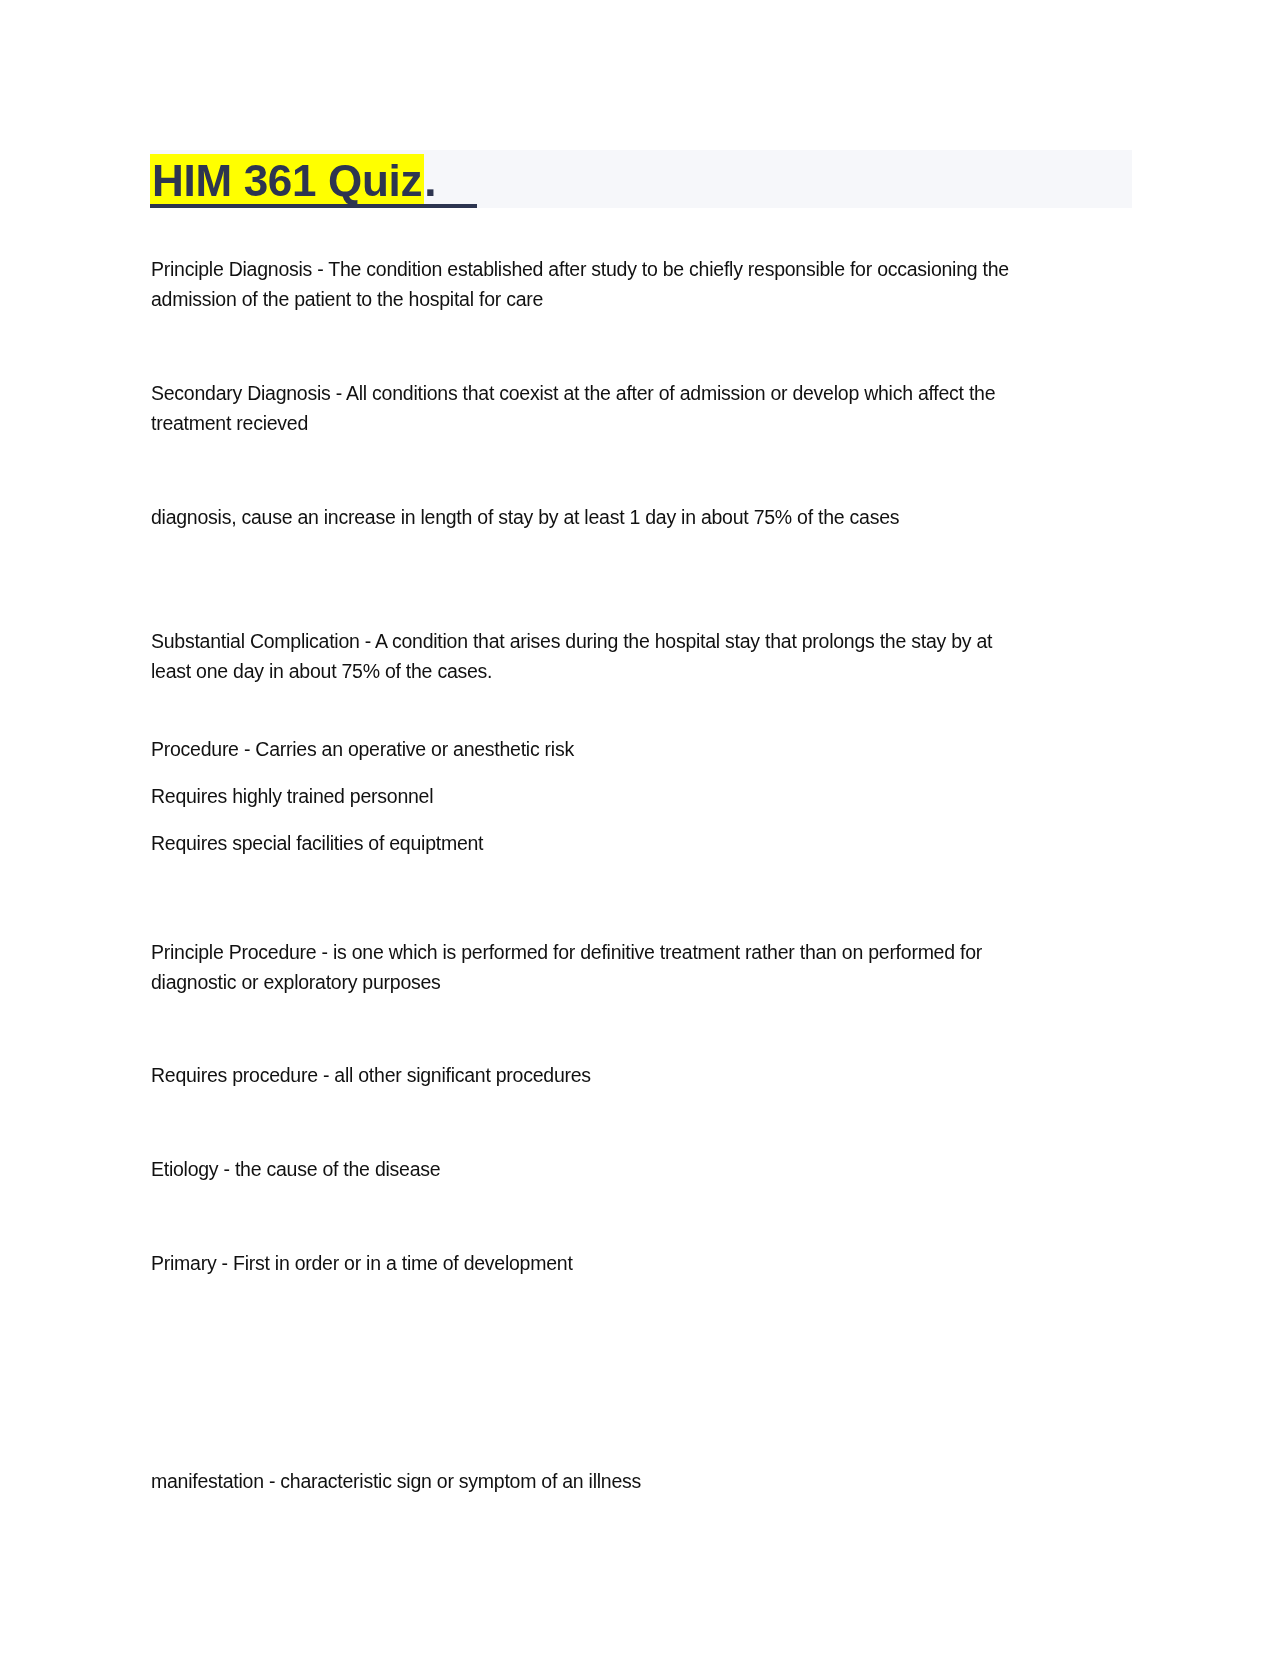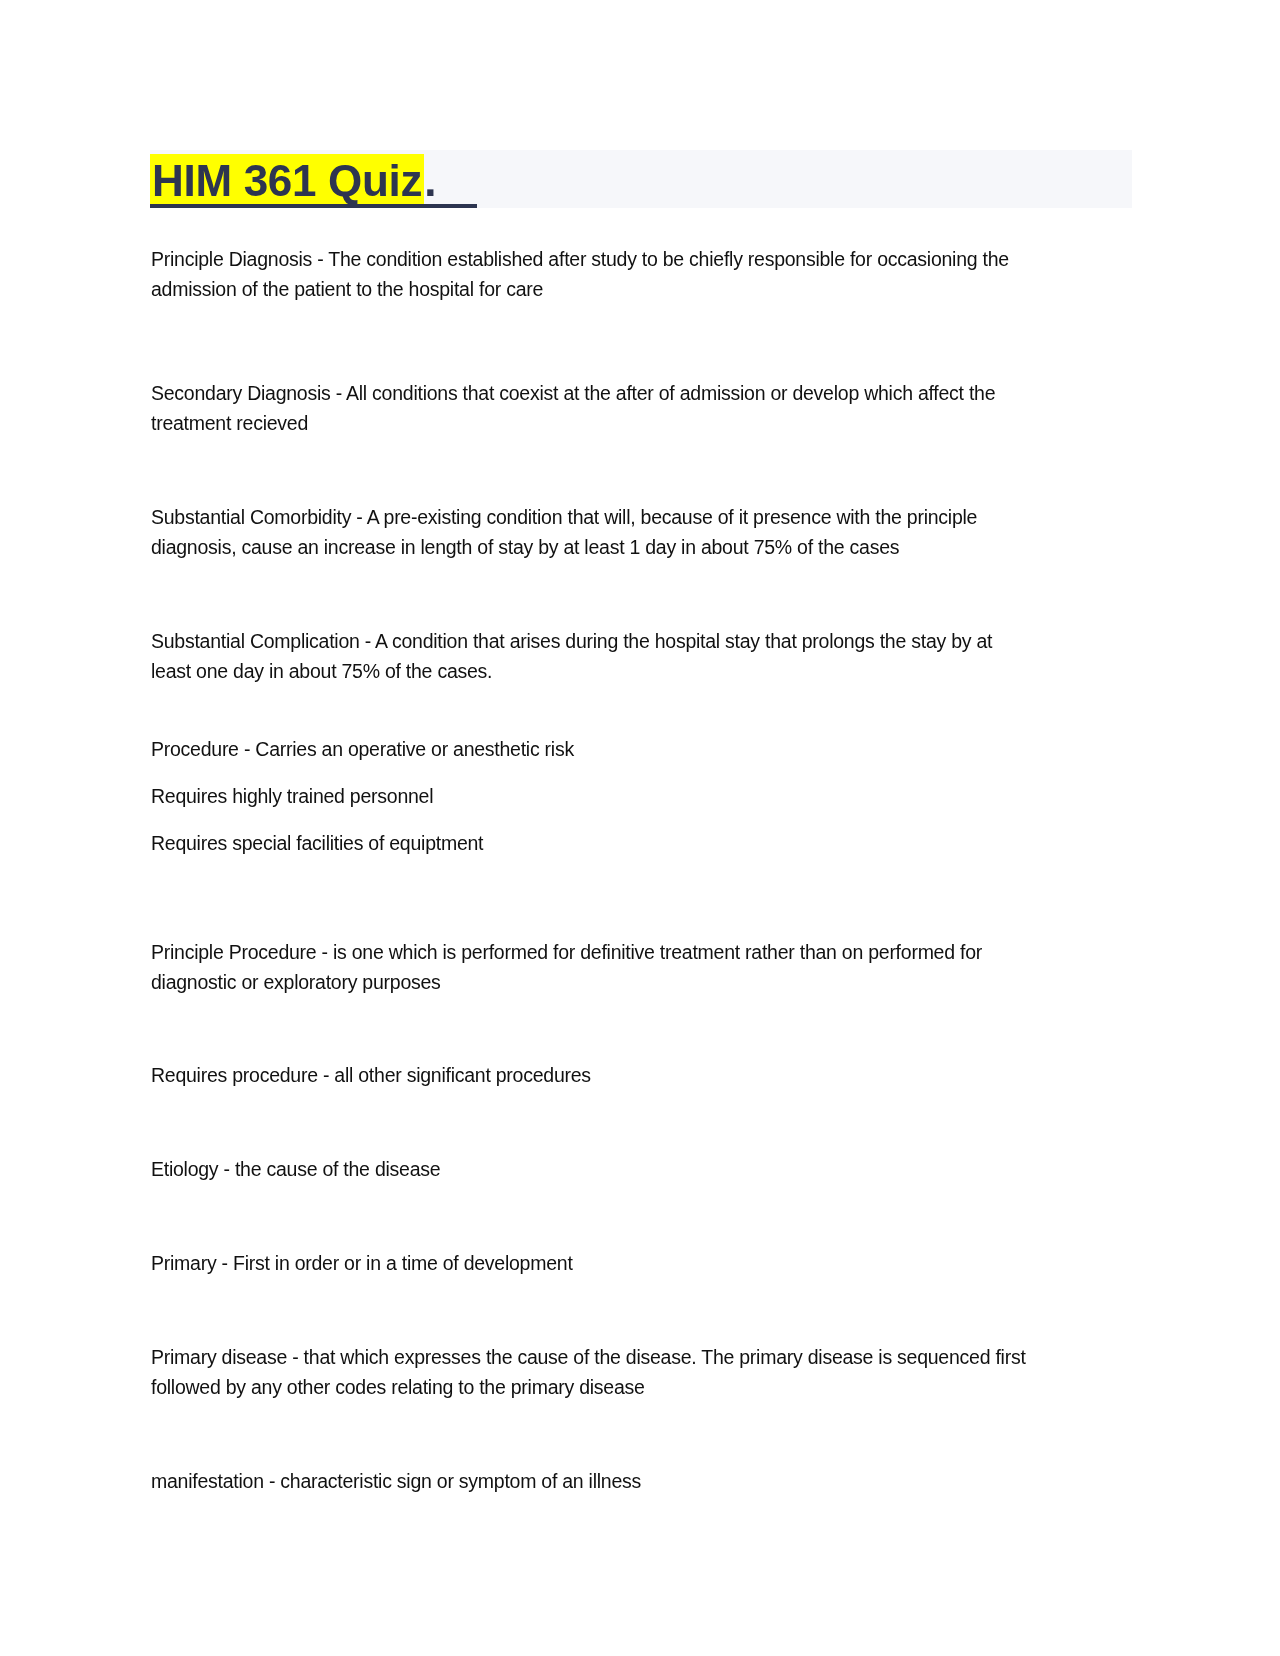--- a/index.html
+++ b/index.html
@@ -40,32 +40,31 @@
 
 <div class="page">
 
   <div class="title-band"></div>
   <div class="title-wrap">
     <span class="title-text">HIM 361 Quiz</span>
       <span class="title-dot">.</span>
   </div>
   <div class="title-underline"></div>
 
-  <p class="para" style="top:244px;">
+  <p class="para" style="top:254px;">
     <span class="line">Principle Diagnosis - The condition established after study to be chiefly responsible for occasioning the</span>
     <span class="line">admission of the patient to the hospital for care</span>
   </p>
 
   <p class="para" style="top:378px;">
     <span class="line">Secondary Diagnosis - All conditions that coexist at the after of admission or develop which affect the</span>
     <span class="line">treatment recieved</span>
   </p>
 
   <p class="para" style="top:502px;">
-    <span class="line">Substantial Comorbidity - A pre-existing condition that will, because of it presence with the principle</span>
     <span class="line">diagnosis, cause an increase in length of stay by at least 1 day in about 75% of the cases</span>
   </p>
 
   <p class="para" style="top:626px;">
     <span class="line">Substantial Complication - A condition that arises during the hospital stay that prolongs the stay by at</span>
     <span class="line">least one day in about 75% of the cases.</span>
   </p>
 
   <p class="para" style="top:734px; line-height:47px; margin-top:-8px;">
     <span class="line">Procedure - Carries an operative or anesthetic risk</span>
@@ -83,22 +82,18 @@
   </p>
 
   <p class="para" style="top:1248px;">
     <span class="line">Primary - First in order or in a time of development</span>
   </p>
 
   <p class="para" style="top:1154px;">
     <span class="line">Etiology - the cause of the disease</span>
   </p>
 
-  <p class="para" style="top:1342px;">
-    <span class="line">Primary disease - that which expresses the cause of the disease. The primary disease is sequenced first</span>
-    <span class="line">followed by any other codes relating to the primary disease</span>
-  </p>
 
   <p class="para" style="top:1466px;">
     <span class="line">manifestation - characteristic sign or symptom of an illness</span>
   </p>
 
 </div>
 
 </body></html>

